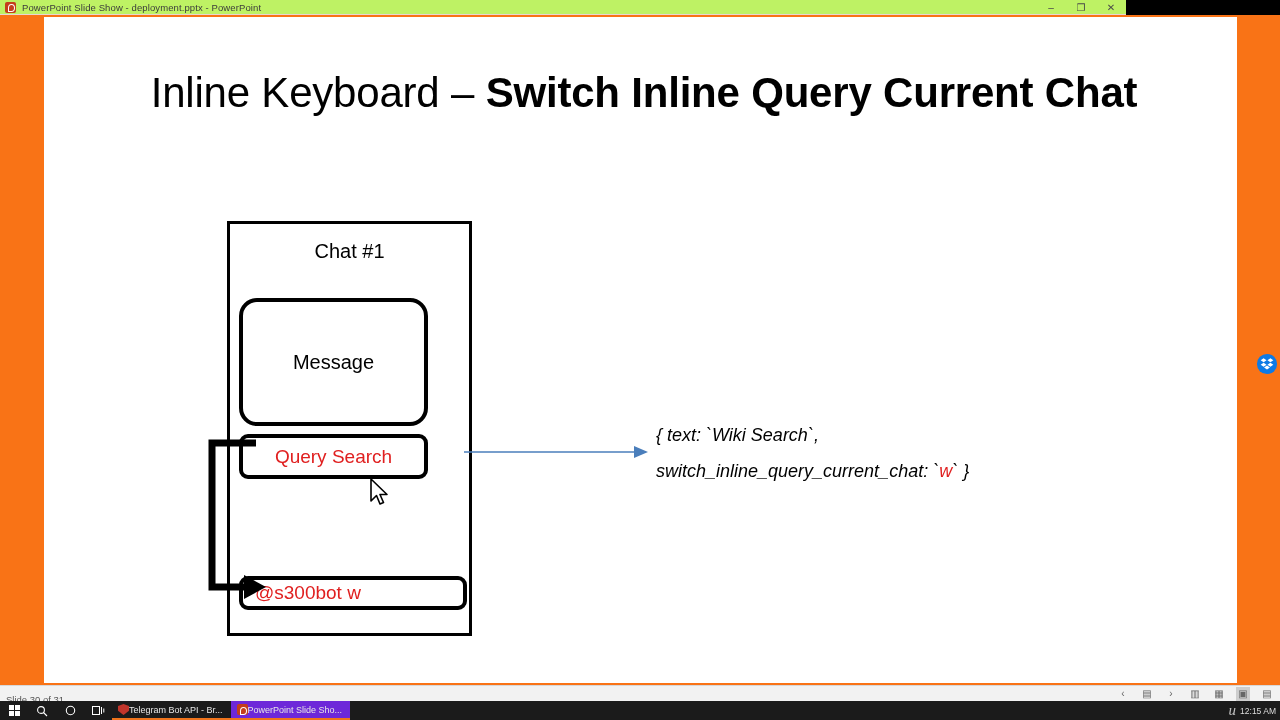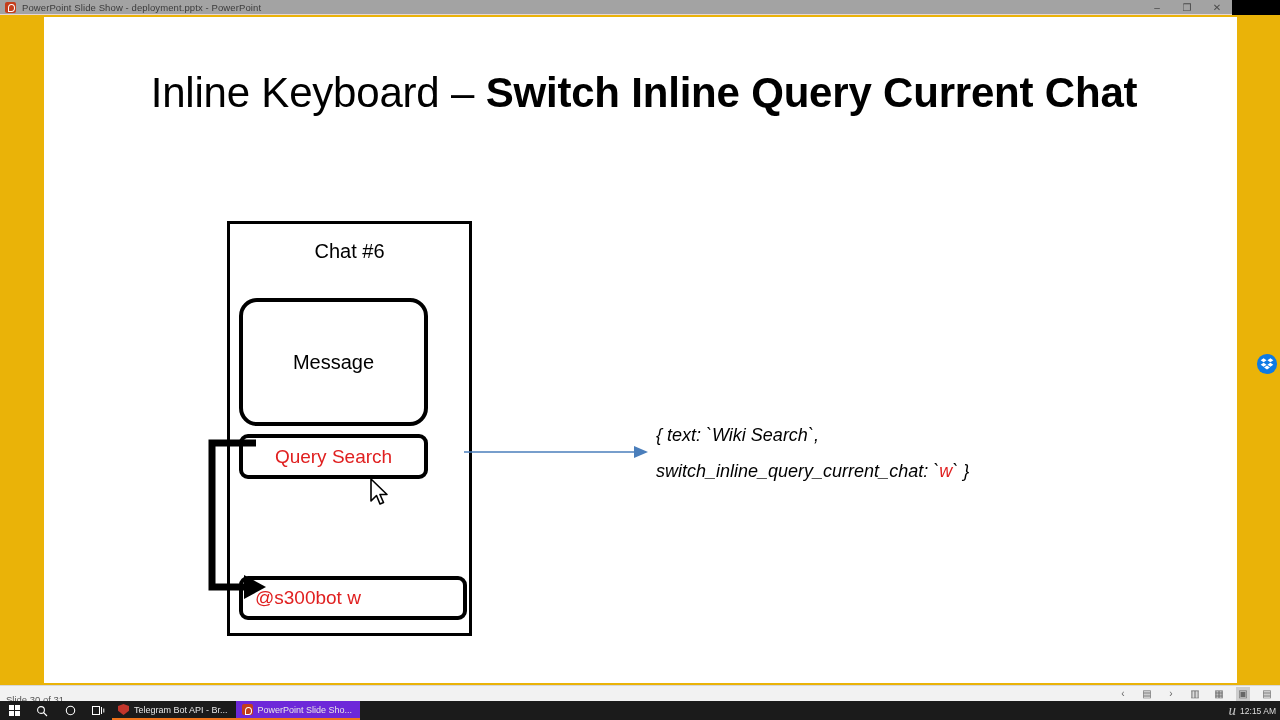--- a/index.html
+++ b/index.html
@@ -6,22 +6,22 @@
   html, body {
     width: 1280px; height: 720px;
     overflow: hidden;
     background: #000;
     font-family: "Liberation Sans", sans-serif;
   }
 
   
   .titlebar {
     position: absolute; left: 0; top: 0;
-    width: 1232px; height: 15px;
-    background: #a3a3a3;
+    width: 1126px; height: 15px;
+    background: #bef264;
     display: flex; align-items: center;
     border-bottom: 1px solid #e8d6d3;
   }
   .ppt-icon {
     width: 11px; height: 11px; margin-left: 5px; margin-right: 6px;
     background: #c43e1c; border-radius: 2px;
     position: relative; flex: none;
   }
   .ppt-icon::after {
     content: ""; position: absolute; left: 3px; top: 2.5px;
@@ -37,21 +37,21 @@
   }
   .win-btn {
     width: 30px; display: flex; align-items: center; justify-content: center;
     font-size: 10px; color: #4a4a4a; line-height: 1;
   }
 
   
   .stage {
     position: absolute; left: 0; top: 15px;
     width: 1280px; height: 670px;
-    background: #eab308;
+    background: #f97316;
   }
 
   
   .slide {
     position: absolute; left: 44px; top: 2px;
     width: 1193px; height: 666px;
     background: #ffffff;
   }
 
   .slide-title {
@@ -88,21 +88,21 @@
   .btn-wiki {
     position: absolute; left: 9px; top: 210px;
     width: 189px; height: 45px;
     border: 4px solid #000; border-radius: 9px;
     background: #fff;
     display: flex; align-items: center; justify-content: center;
     font-size: 19px; color: #e02020; font-weight: 400;
   }
   .input-box {
     position: absolute; left: 9px; top: 352px;
-    width: 228px; height: 44px;
+    width: 228px; height: 34px;
     border: 4px solid #000; border-radius: 9px;
     background: #fff;
     display: flex; align-items: center;
     padding-left: 12px;
     font-size: 19px; color: #e02020;
   }
 
   
   .u-arrow { position: absolute; left: 160px; top: 420px; }
 
@@ -160,21 +160,21 @@
     background: #1b1b1b;
     display: flex; align-items: center;
   }
   .tb-sys { display: flex; align-items: center; }
   .tb-btn {
     width: 28px; height: 19px;
     display: flex; align-items: center; justify-content: center;
   }
   .tb-app {
     height: 19px; display: flex; align-items: center;
-    padding: 0 8px 0 6px; gap: 5px;
+    padding: 0 8px 0 6px; 
     font-size: 9px; color: #e6e6e6; white-space: nowrap;
     border-bottom: 2px solid transparent;
   }
   .tb-app.brave { border-bottom-color: #f0741c; }
   .tb-app.pptx  { background: #6d28d9; border-bottom-color: #f0741c; }
   .tb-appicon { width: 11px; height: 11px; flex: none; position: relative; }
   .brave-ico {
     background: #c2352b;
     clip-path: polygon(50% 0%, 100% 18%, 100% 62%, 50% 100%, 0% 62%, 0% 18%);
   }
@@ -211,21 +211,21 @@
 
 <div class="stage">
 
   <div class="slide">
 
     <div class="slide-title">
       <span class="light">Inline Keyboard – </span><span class="bold">Switch Inline Query Current Chat</span>
     </div>
 
     <div class="chat-panel">
-      <div class="chat-title">Chat #6</div>
+      <div class="chat-title">Chat #1</div>
       <div class="msg-box">Message</div>
       <div class="btn-wiki">Query Search</div>
       <div class="input-box">@s300bot w</div>
     </div>
 
     <svg class="u-arrow" width="70" height="170" viewBox="0 0 70 170">
       <path d="M 52 6 L 8 6 L 8 150 L 42 150" stroke="#000" stroke-width="7" fill="none" stroke-linejoin="miter"></path>
       <path d="M 40 138 L 62 150 L 40 162 Z" fill="#000"></path>
     </svg>
 

